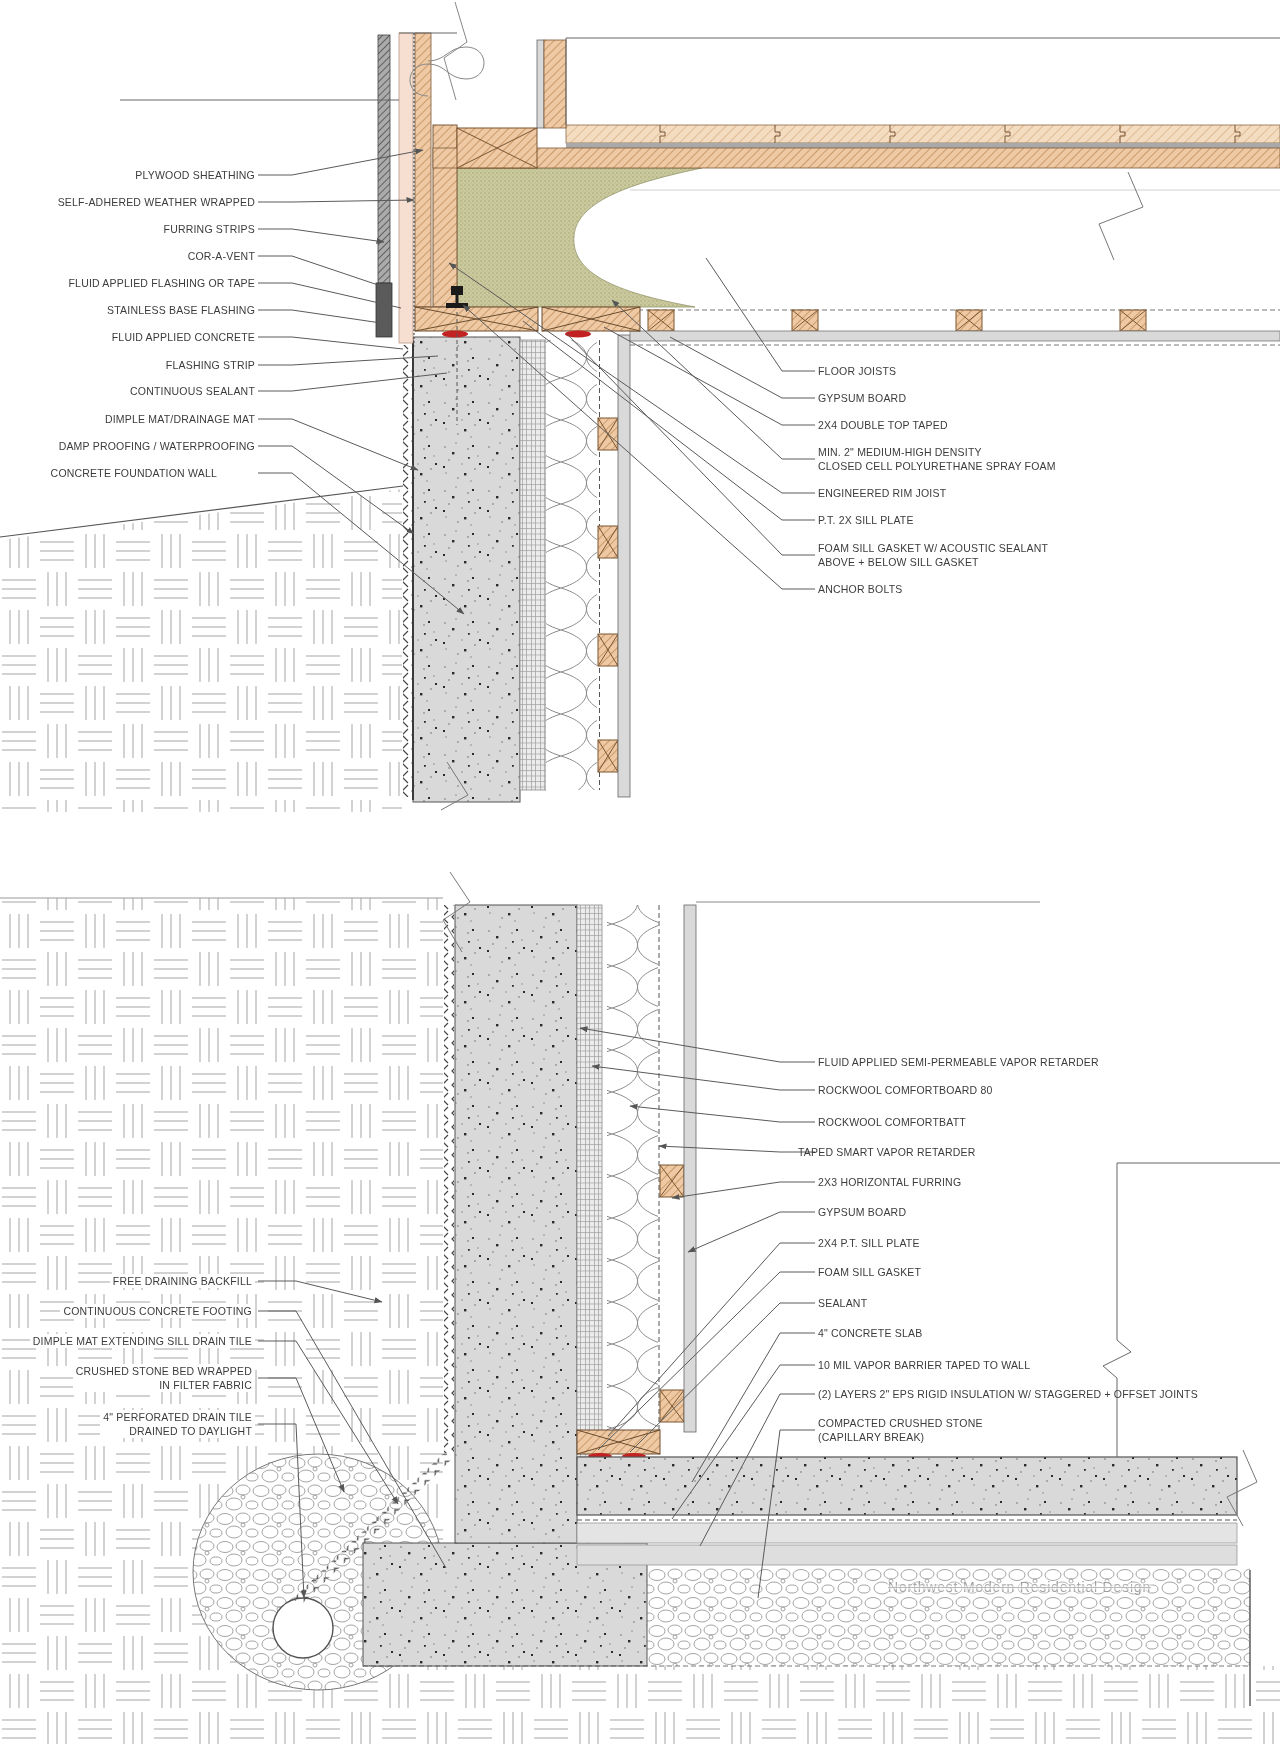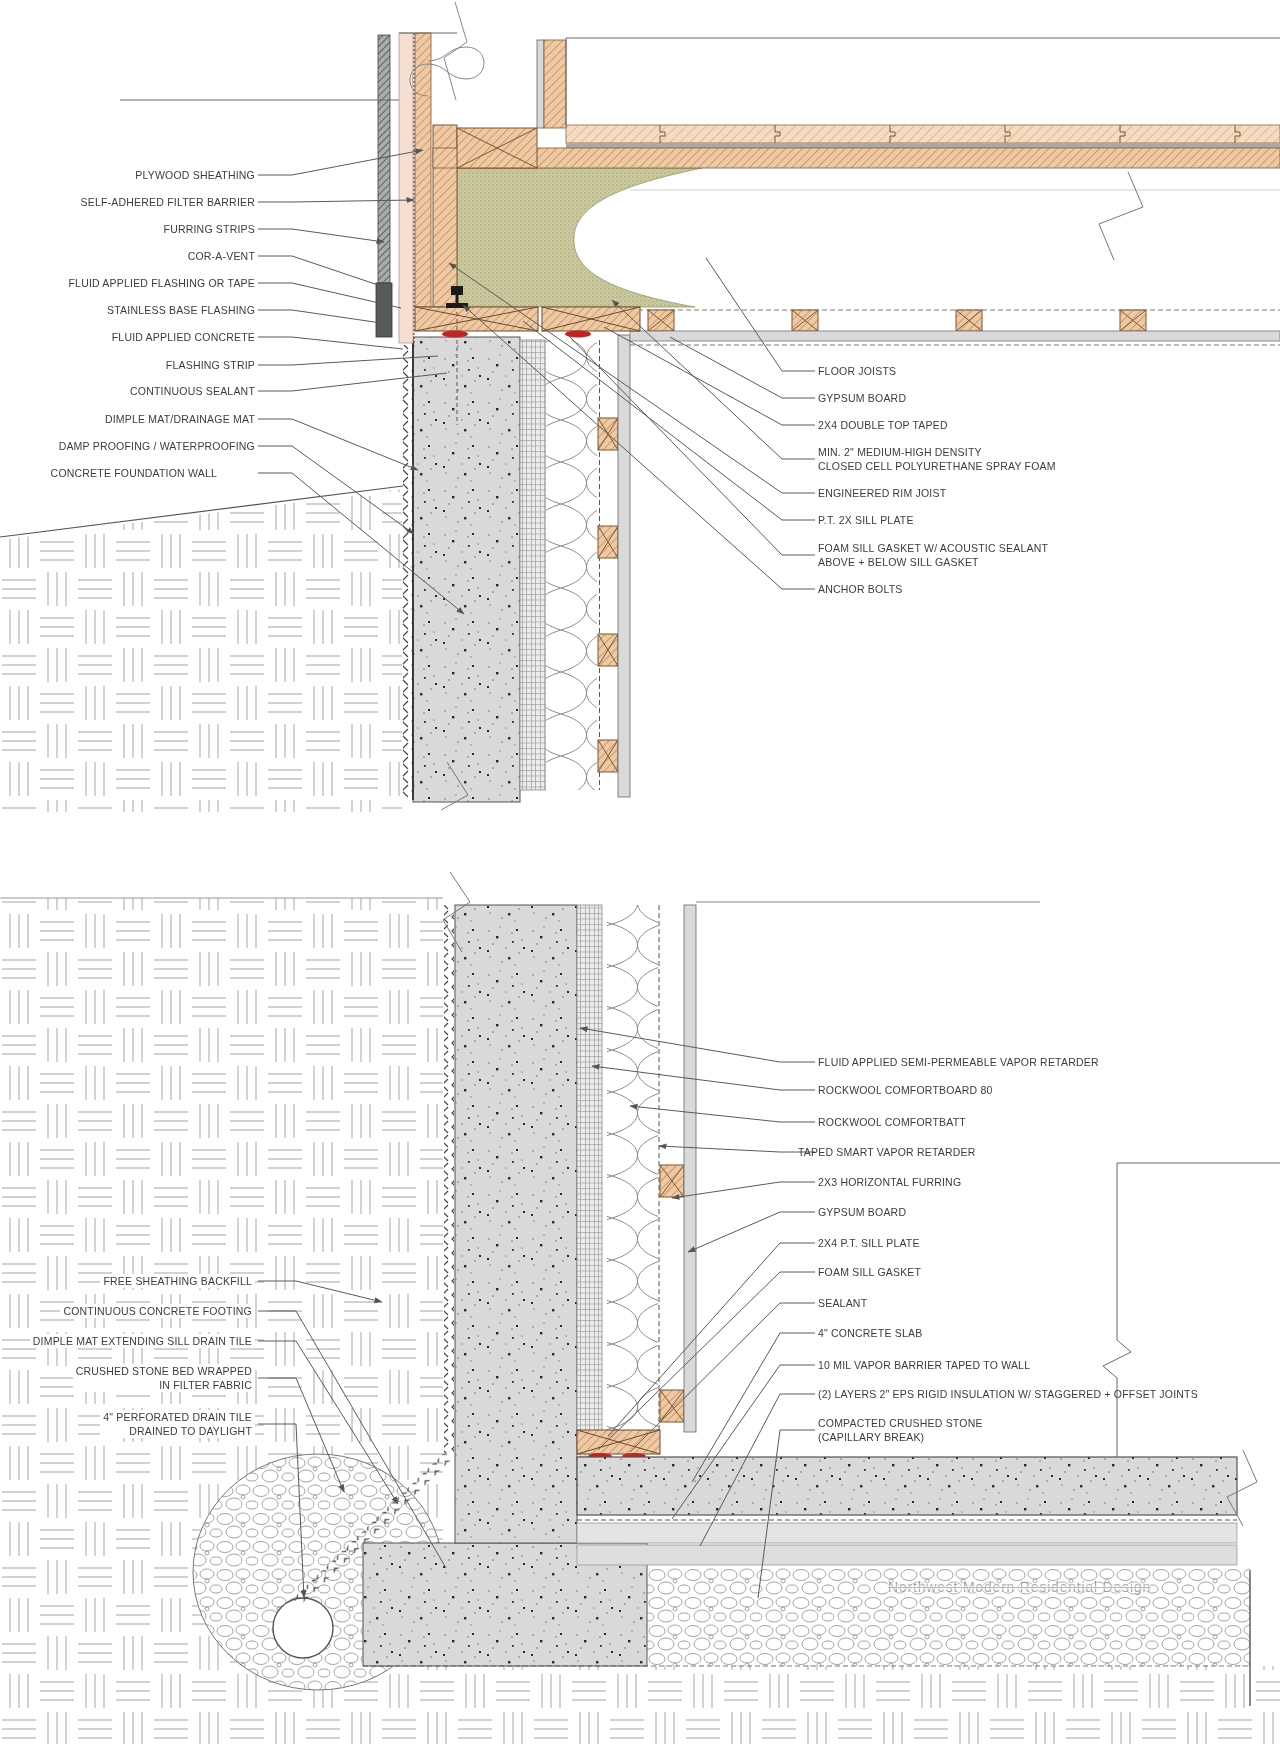--- a/index.html
+++ b/index.html
@@ -299,21 +299,21 @@
     <polyline points="815,1303 780,1303 630,1452"></polyline>
     <polyline points="815,1333 780,1333 692,1482"></polyline>
     <polyline points="815,1365 780,1365 672,1519"></polyline>
     <polyline points="815,1394 780,1394 700,1546"></polyline>
     <polyline points="815,1430 780,1430 758,1598"></polyline>
   </g>
 </svg>
 
 <div>
   <div class="lbl r" style="right:1025px;top:168px">PLYWOOD SHEATHING</div>
-  <div class="lbl r" style="right:1025px;top:195px">SELF-ADHERED FILTER BARRIER</div>
+  <div class="lbl r" style="right:1025px;top:195px">SELF-ADHERED WEATHER WRAPPED</div>
   <div class="lbl r" style="right:1025px;top:222px">FURRING STRIPS</div>
   <div class="lbl r" style="right:1025px;top:249px">COR-A-VENT</div>
   <div class="lbl r" style="right:1025px;top:276px">FLUID APPLIED FLASHING OR TAPE</div>
   <div class="lbl r" style="right:1025px;top:303px">STAINLESS BASE FLASHING</div>
   <div class="lbl r" style="right:1025px;top:330px">FLUID APPLIED CONCRETE</div>
   <div class="lbl r" style="right:1025px;top:358px">FLASHING STRIP</div>
   <div class="lbl r" style="right:1025px;top:384px">CONTINUOUS SEALANT</div>
   <div class="lbl r" style="right:1025px;top:412px">DIMPLE MAT/DRAINAGE MAT</div>
   <div class="lbl r" style="right:1025px;top:439px">DAMP PROOFING / WATERPROOFING</div>
   <div class="lbl r" style="right:1063px;top:466px">CONCRETE FOUNDATION WALL</div>
@@ -326,21 +326,21 @@
   <div class="lbl" style="left:818px;top:445px">MIN. 2" MEDIUM-HIGH DENSITY
 CLOSED CELL POLYURETHANE SPRAY FOAM</div>
   <div class="lbl" style="left:818px;top:486px">ENGINEERED RIM JOIST</div>
   <div class="lbl" style="left:818px;top:513px">P.T. 2X SILL PLATE</div>
   <div class="lbl" style="left:818px;top:541px">FOAM SILL GASKET W/ ACOUSTIC SEALANT
 ABOVE + BELOW SILL GASKET</div>
   <div class="lbl" style="left:818px;top:582px">ANCHOR BOLTS</div>
 </div>
 
 <div>
-  <div class="lbl r halo" style="right:1025px;top:1274px">FREE SHEATHING BACKFILL</div>
+  <div class="lbl r halo" style="right:1025px;top:1274px">FREE DRAINING BACKFILL</div>
   <div class="lbl r halo" style="right:1025px;top:1304px">CONTINUOUS CONCRETE FOOTING</div>
   <div class="lbl r halo" style="right:1025px;top:1334px">DIMPLE MAT EXTENDING SILL DRAIN TILE</div>
   <div class="lbl r halo" style="right:1025px;top:1364px">CRUSHED STONE BED WRAPPED
 IN FILTER FABRIC</div>
   <div class="lbl r halo" style="right:1025px;top:1410px">4" PERFORATED DRAIN TILE
 DRAINED TO DAYLIGHT</div>
 </div>
 
 <div>
   <div class="lbl" style="left:818px;top:1055px">FLUID APPLIED SEMI-PERMEABLE VAPOR RETARDER</div>

